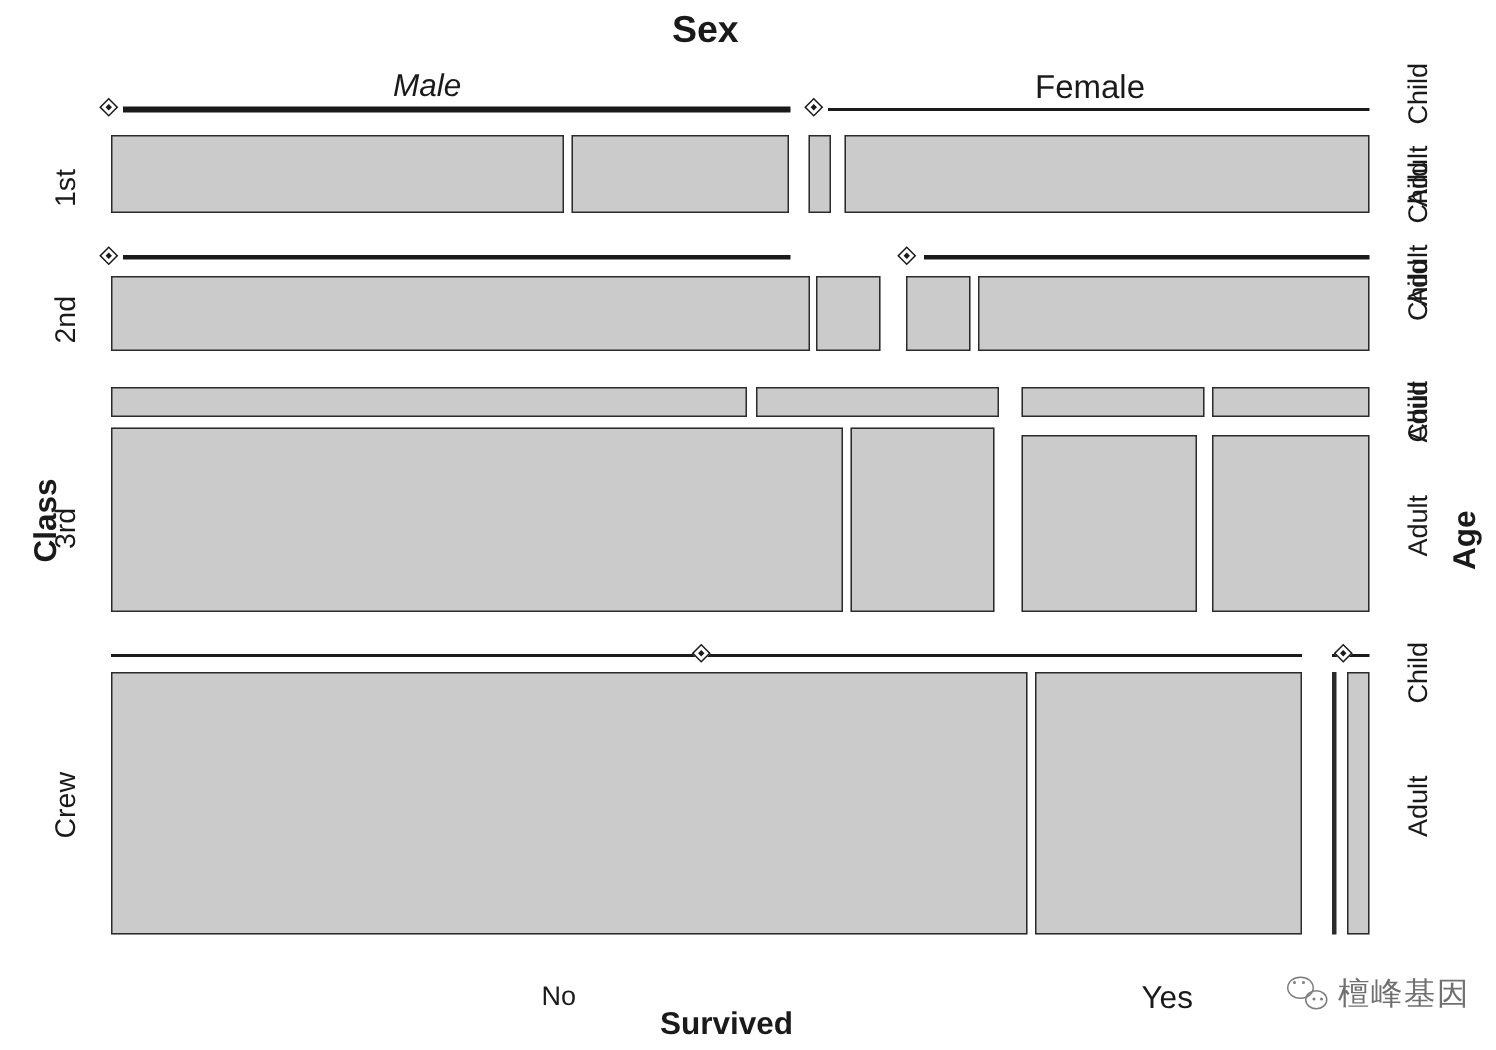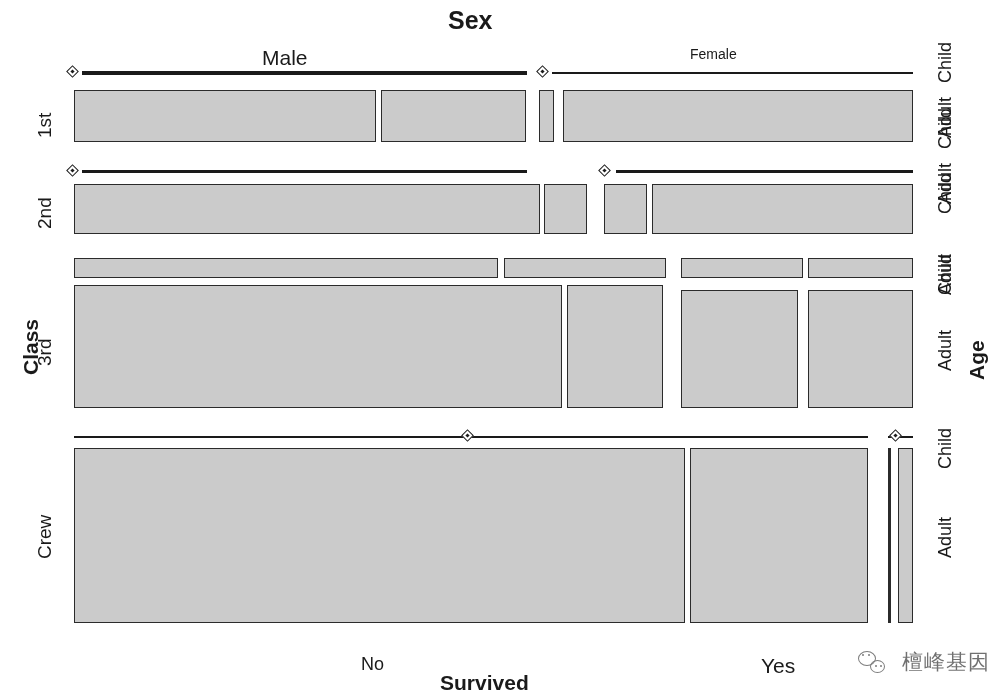--- a/index.html
+++ b/index.html
@@ -19,42 +19,42 @@
   .tile.zero{background:#2b2b2b;border:none;}
 
   
   .refline{position:absolute;background:#1a1a1a;}
   .diamond{position:absolute;width:9px;height:9px;border:1.4px solid #1a1a1a;
            background:#ffffff;transform:rotate(45deg);box-sizing:border-box;}
   .diamond i{position:absolute;left:2px;top:2px;width:3px;height:3px;
              background:#1a1a1a;display:block;}
 
   
-  #watermark{position:absolute;display:flex;align-items:center;gap:17px;
+  #watermark{position:absolute;display:flex;align-items:center;gap:7px;
              opacity:.72;}
   #wm-text{font-size:21px;color:#3a3a3a;letter-spacing:1px;
            font-family:"DejaVu Sans",sans-serif;}
   #wm-logo{width:27px;height:22px;position:relative;}
   #wm-logo .b1,#wm-logo .b2{position:absolute;border:1.7px solid #4a4a4a;
         border-radius:50%;background:transparent;}
   #wm-logo .b1{left:0;top:0;width:16px;height:13px;}
   #wm-logo .b2{right:0;bottom:0;width:13px;height:11px;}
   #wm-logo .d{position:absolute;width:2.2px;height:2.2px;border-radius:50%;
         background:#4a4a4a;}
 </style>
 </head>
 <body>
 
 <div id="stage">
 
   <div class="lbl bold" id="top-title" style="left: 448px; top: 8px; font-size: 25px;">Sex</div>
 
   <div id="top-cats">
-      <div class="lbl" style="left: 262px; top: 47px; font-size: 21px;">Male</div>
-      <div class="lbl" style="left: 690px; top: 47px; font-size: 14px;">Female</div>
+      <div class="lbl" style="left: 262px; top: 47px; font-size: 21px; font-style: italic;">Male</div>
+      <div class="lbl" style="left: 690px; top: 47px; font-size: 22px;">Female</div>
     </div>
 
   <div id="left-title-wrap">
     <div class="lbl bold rot-ccw" id="left-title" style="left: 20px; top: 375px; font-size: 21px;">Class</div>
   </div>
   <div id="left-cats">
       <div class="lbl rot-ccw" style="left: 35px; top: 138px;">1st</div>
       <div class="lbl rot-ccw" style="left: 35px; top: 229px;">2nd</div>
       <div class="lbl rot-ccw" style="left: 35px; top: 366px;">3rd</div>
       <div class="lbl rot-ccw" style="left: 35px; top: 559px;">Crew</div>

